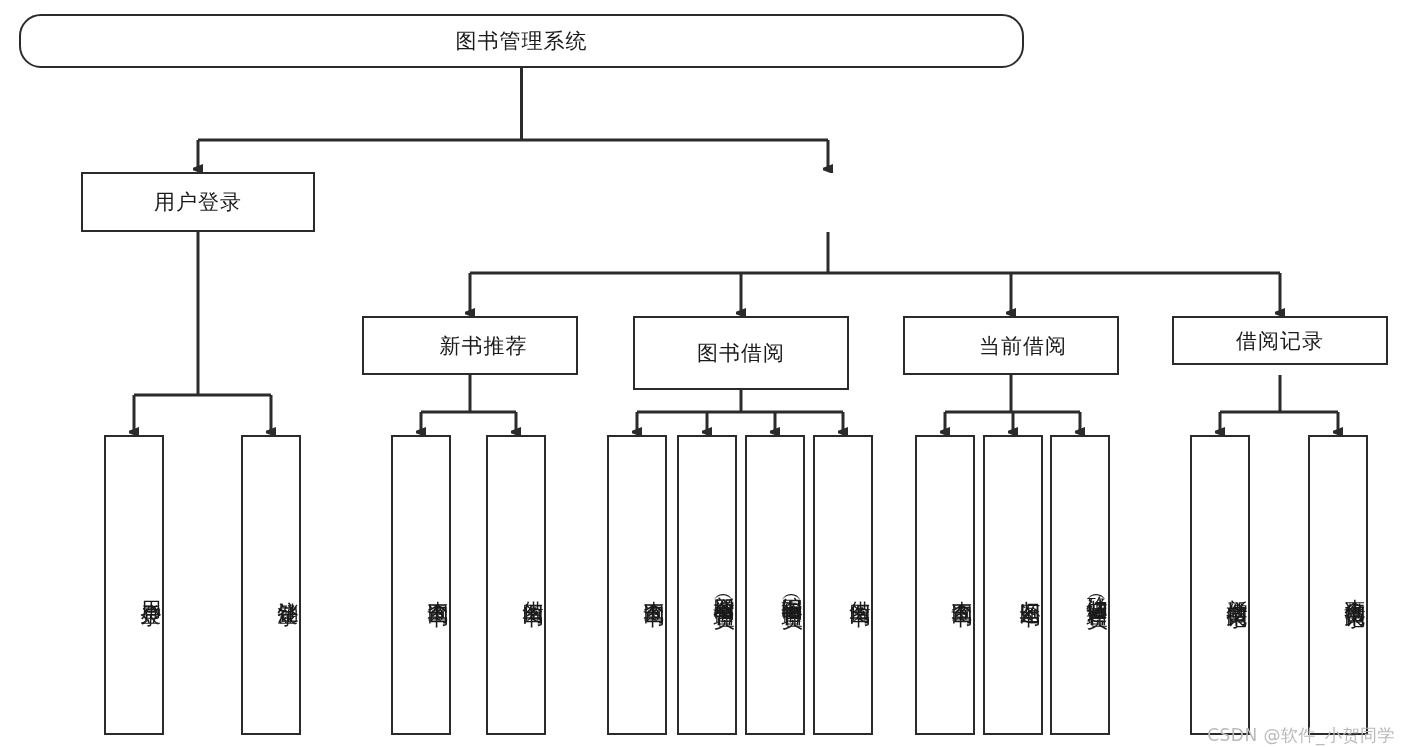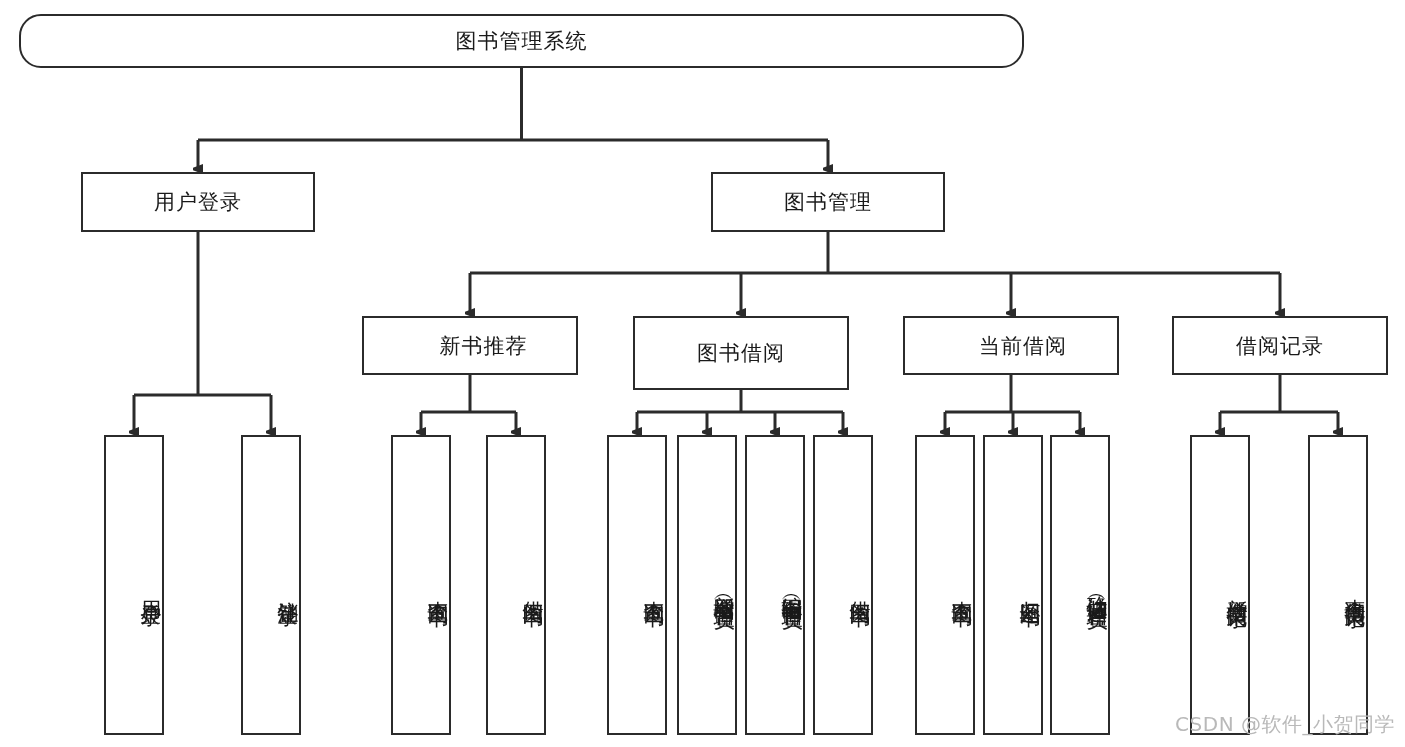--- a/index.html
+++ b/index.html
@@ -56,22 +56,22 @@
     text-orientation: upright;
     display: block;
   }
   .node-label {
     display: block;
     white-space: pre;
   }
   .watermark {
     position: absolute;
     right: 10px;
-    bottom: 9px;
-    font-size: 20px;
+    bottom: 0;
+    font-size: 17px;
     color: #b9b9b9;
     letter-spacing: 0.5px;
     white-space: nowrap;
   }
 </style>
 </head>
 <body>
 
 <div id="diagram-root">
 
@@ -118,34 +118,31 @@
       </g>
   </svg>
 
   <div class="node h" style="left:19px; top:14px; width:1005px; height:54px;border-radius:22px;">
     <span class="node-label">图书管理系统</span>
   </div>
 
   <div class="node h" style="left:81px; top:172px; width:234px; height:60px;">
     <span class="node-label">用户登录</span>
   </div>
-  <div class="node h" style="left:711px; top:172px; width:234px; height:60px;">
-    <span class="node-label">图书管理</span>
-  </div>
 
   <div class="node h" style="left:362px; top:316px; width:216px; height:59px;padding-left:27px;">
     <span class="node-label">新书推荐</span>
   </div>
   <div class="node h" style="left:633px; top:316px; width:216px; height:74px;">
     <span class="node-label">图书借阅</span>
   </div>
   <div class="node h" style="left:903px; top:316px; width:216px; height:59px;padding-left:24px;">
     <span class="node-label">当前借阅</span>
   </div>
-  <div class="node h" style="left:1172px; top:316px; width:216px; height:59px;">
+  <div class="node h" style="left:1172px; top:316px; width:216px; height:49px;">
     <span class="node-label">借阅记录</span>
   </div>
 
   <div class="node v" style="left:104px; top:435px; width:60px; height:300px;">
     <span class="node-label">用户登录</span>
   </div>
   <div class="node v" style="left:241px; top:435px; width:60px; height:300px;">
     <span class="node-label">注销登录</span>
   </div>
   <div class="node v" style="left:391px; top:435px; width:60px; height:300px;">

